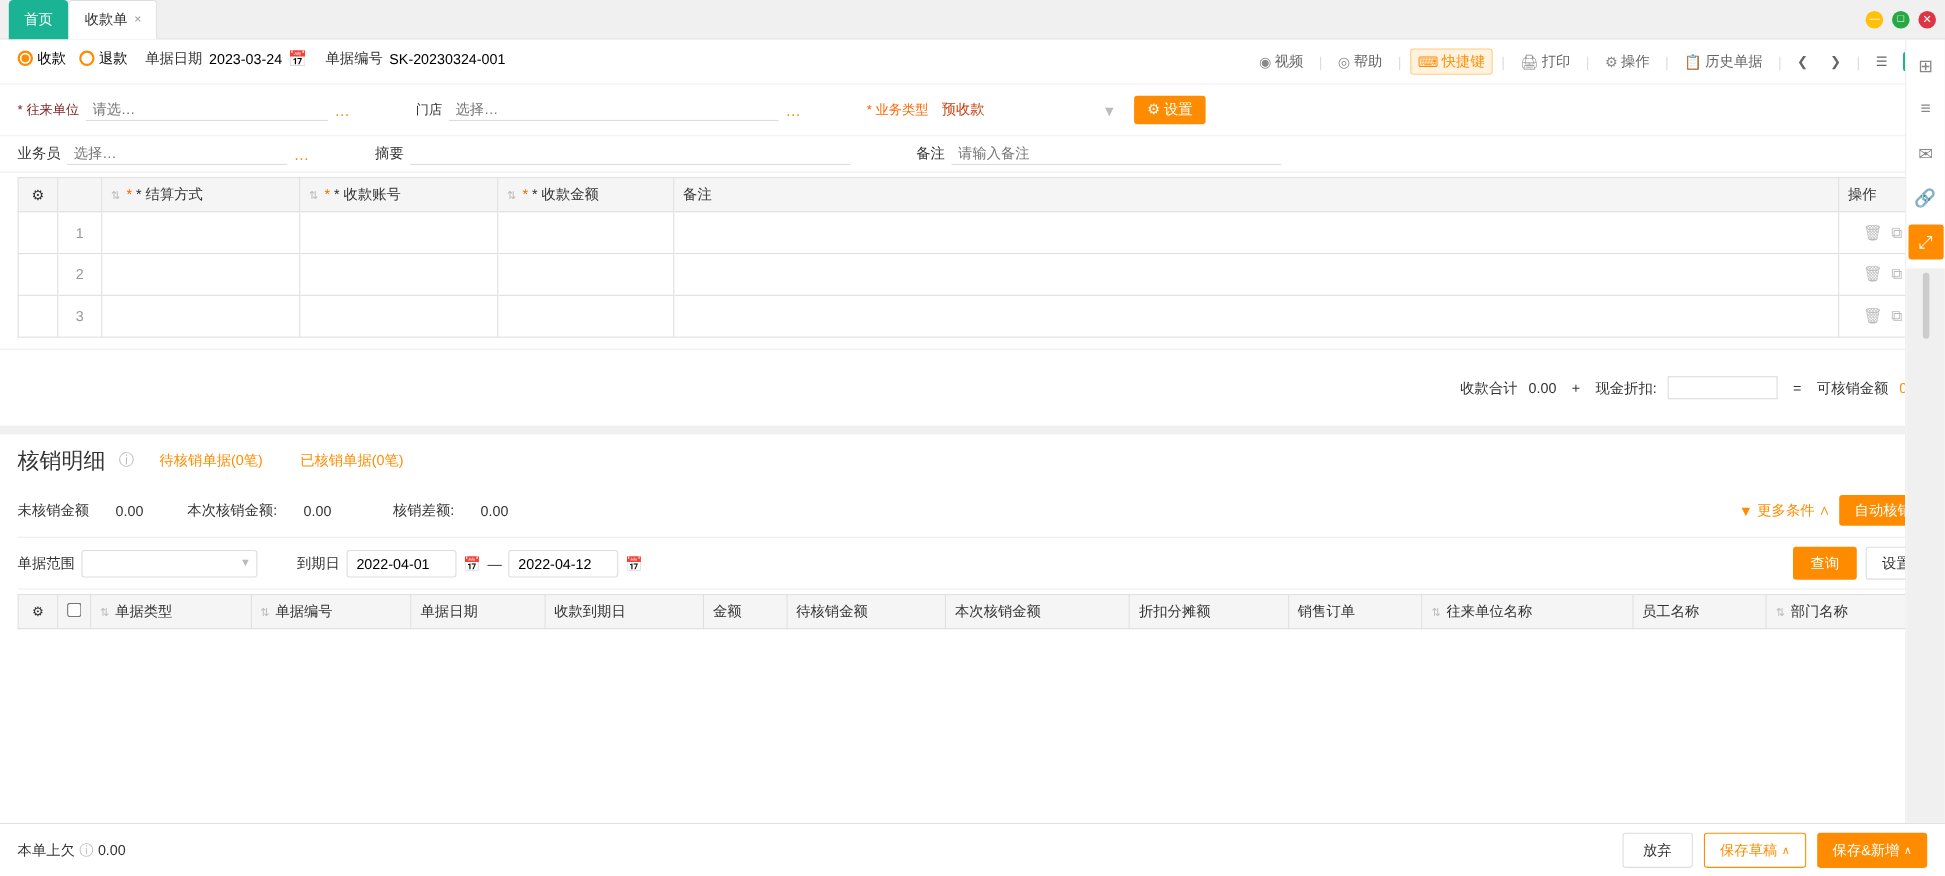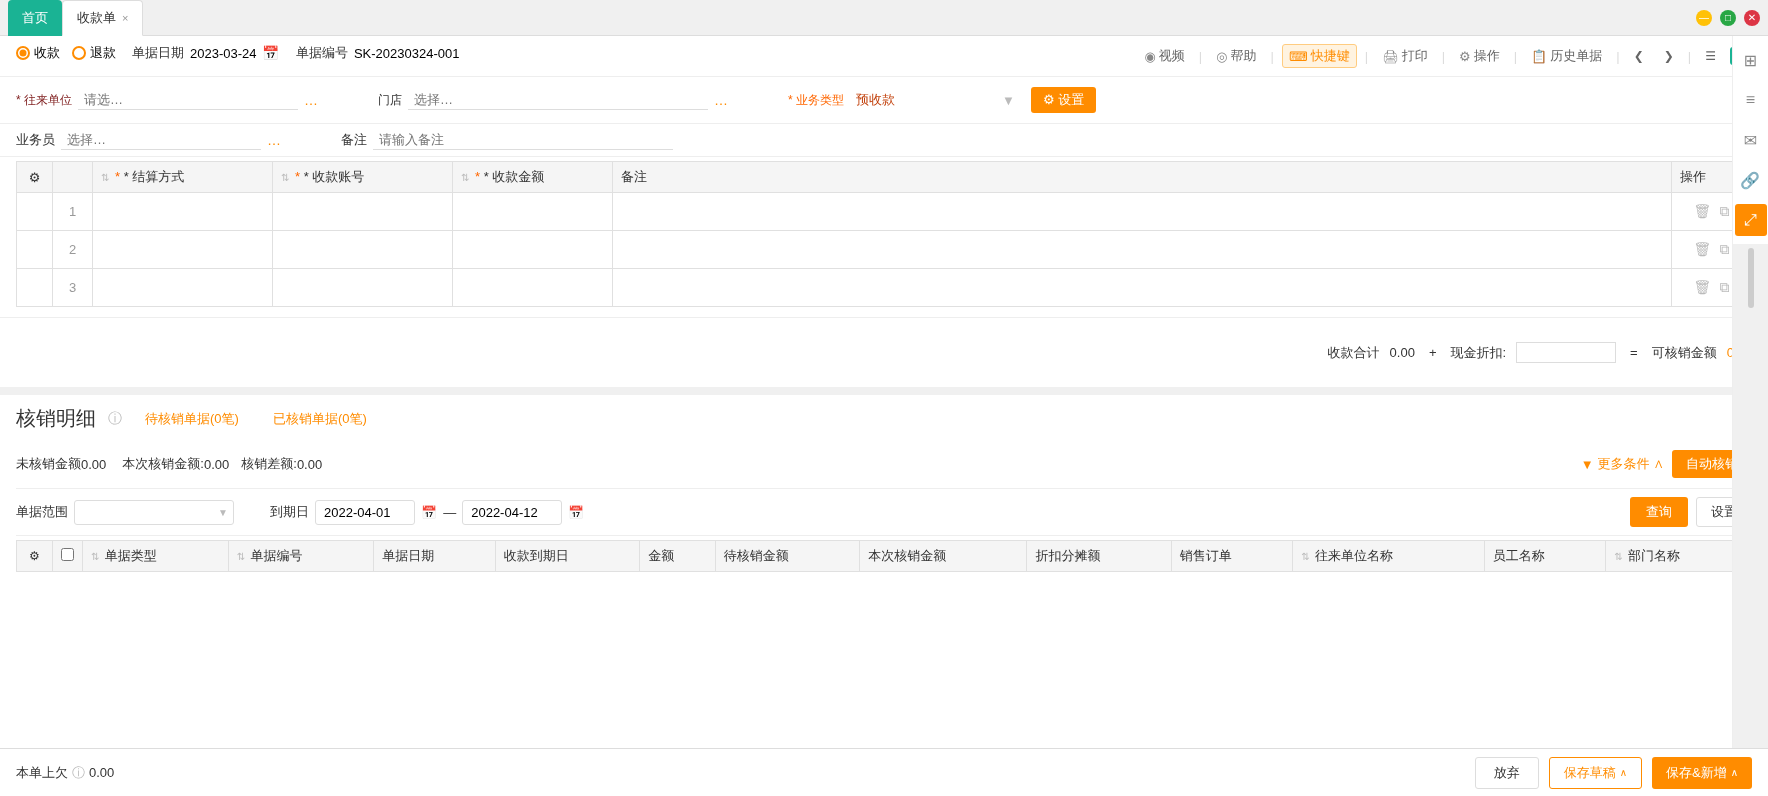--- a/index.html
+++ b/index.html
@@ -103,21 +103,21 @@
 
     
     .verify-section { background: #fff; padding: 10px 16px; }
     .verify-header { display: flex; align-items: center; gap: 12px; margin-bottom: 8px; }
     .verify-title { font-size: 20px; color: #333; font-weight: 500; }
     .info-icon { color: #bbb; cursor: pointer; font-size: 14px; }
     .verify-tab {
       padding: 3px 10px; border-radius: 3px; cursor: pointer; font-size: 12px;
       border: 1px solid transparent; color: #ff8c00;
     }
-    .verify-stats { display: flex; align-items: center; gap: 0; padding: 6px 0; color: #333; font-size: 12px; }
+    .verify-stats { display: flex; align-items: center; gap: 24px; padding: 6px 0; color: #333; font-size: 12px; }
     .verify-toolbar { display: flex; align-items: center; justify-content: flex-end; gap: 8px; padding: 6px 0; }
     .filter-btn { display: flex; align-items: center; gap: 4px; color: #ff8c00; cursor: pointer; font-size: 12px; }
     .auto-btn {
       background: #ff8c00; color: #fff; border: none; padding: 5px 14px;
       border-radius: 3px; cursor: pointer; font-size: 13px;
     }
 
     
     .query-row {
       display: flex; align-items: center; gap: 16px; padding: 8px 0; border-top: 1px solid #eee; border-bottom: 1px solid #eee;
@@ -292,20 +292,24 @@
     </div>
   </div>
 
   <div class="form-fields-row2">
     <div class="field-row">
       <span style="color:#333;">业务员</span>
       <input class="field-input" type="text" style="width: 200px;" placeholder="选择…">
       <span class="field-ellipsis">…</span>
     </div>
 
+    <div class="field-row" style="margin-left:40px;">
+      <span style="color:#333;">摘要</span>
+      <input class="field-input" type="text" style="width: 400px;">
+    </div>
 
     <div class="field-row" style="margin-left:40px;">
       <span style="color:#333;">备注</span>
       <input class="field-input" type="text" style="width: 300px;" placeholder="请输入备注">
     </div>
   </div>
 
   <div class="data-table-wrapper">
     <table class="data-table">
       <thead>
@@ -406,21 +410,21 @@
         <span>已核销单据(0笔)</span>
       </div>
     </div>
 
     <div style="display:flex;align-items:center;justify-content:space-between;padding:4px 0;">
       <div class="verify-stats">
         <span>未核销金额</span>
         <span>0.00</span>
         <span style="margin-left:16px;">本次核销金额:</span>
         <span>0.00</span>
-        <span style="margin-left:12px;">核销差额:</span>
+        <span style="margin-left:32px;">核销差额:</span>
         <span>0.00</span>
       </div>
       <div class="verify-toolbar">
         <div class="filter-btn">
           <span>▼</span>
           <span>更多条件 ∧</span>
         </div>
         <button class="auto-btn">
           <span>自动核销</span>
         </button>

